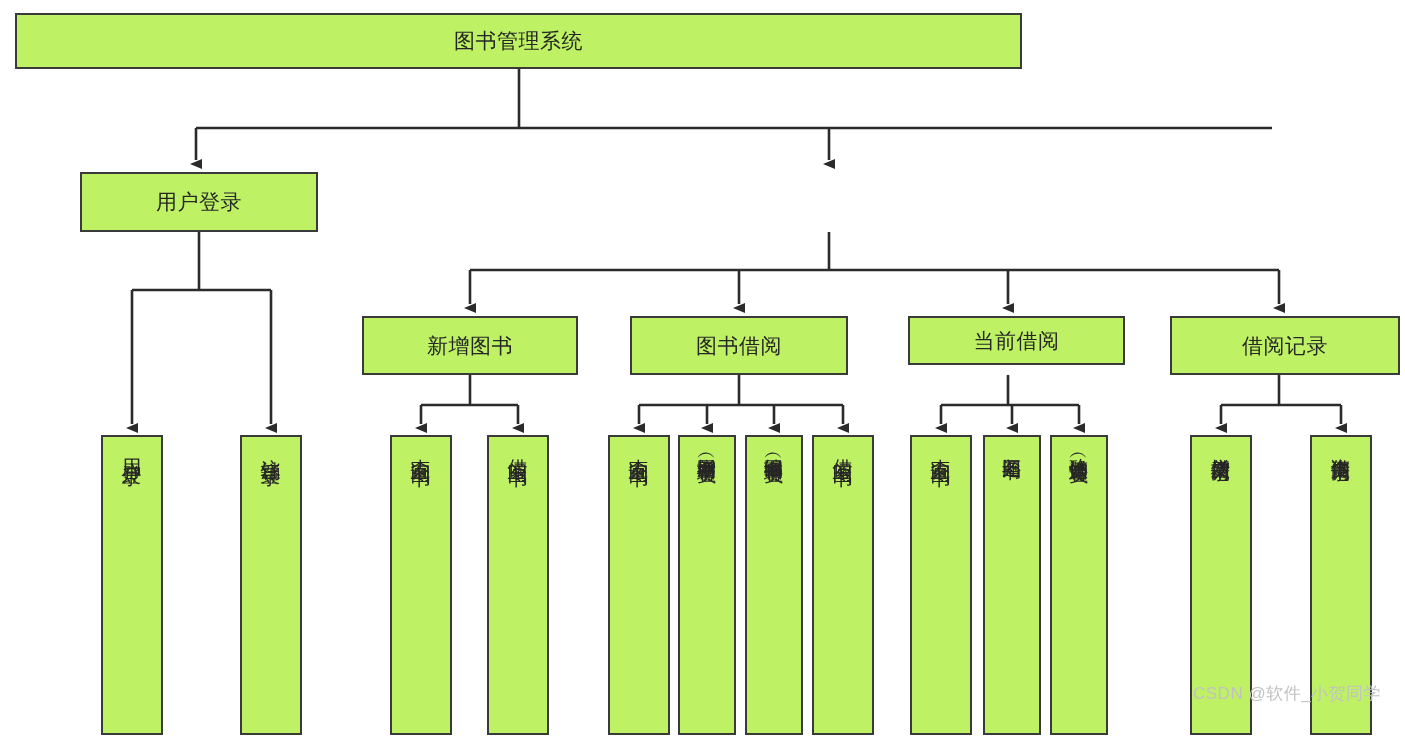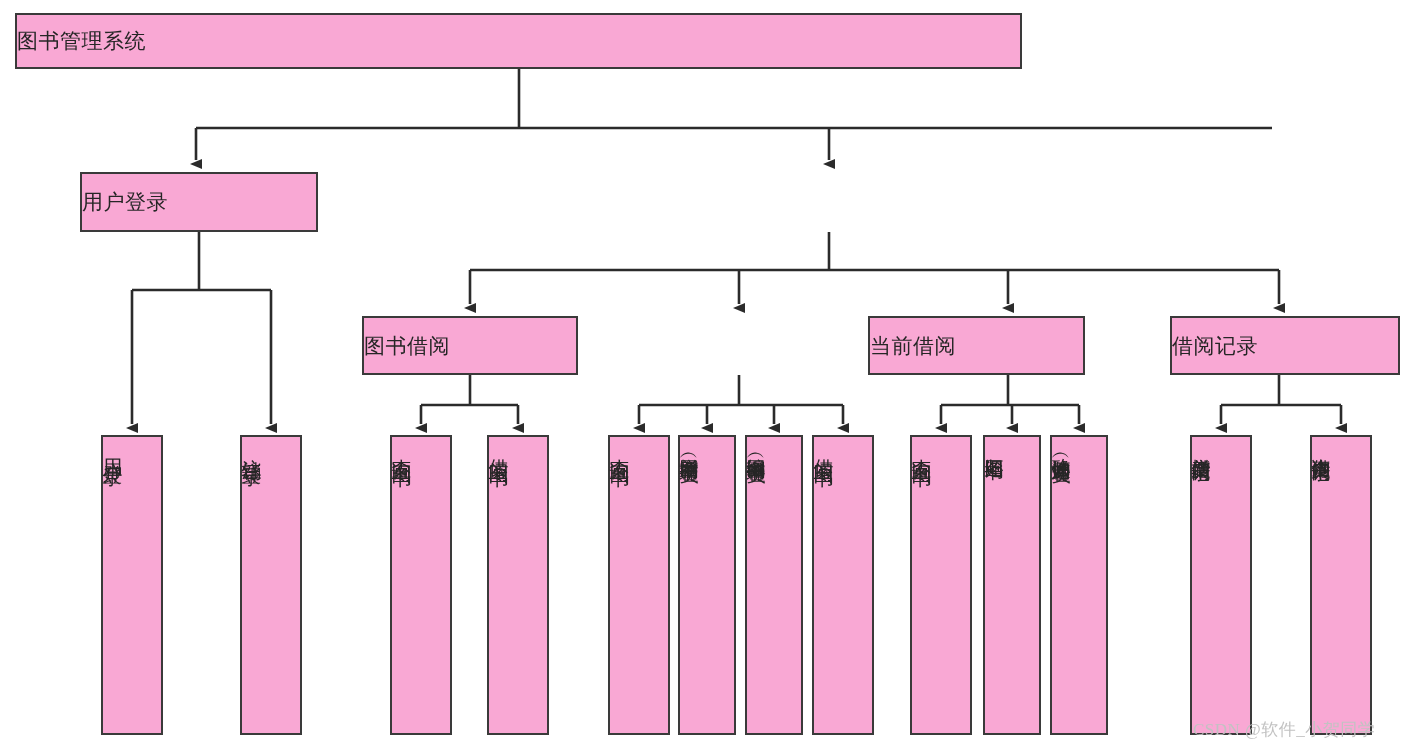--- a/index.html
+++ b/index.html
@@ -22,24 +22,24 @@
     left: 0;
     top: 0;
     width: 1405px;
     height: 747px;
     pointer-events: none;
   }
   .node {
     position: absolute;
     box-sizing: border-box;
     border: 2px solid #3a3a3a;
-    background: #f9a8d4;
+    background: #bef264;
     display: flex;
     align-items: center;
-    justify-content: flex-start;
+    justify-content: center;
     color: #262626;
     z-index: 2;
   }
   .node .cap {
     display: block;
     line-height: 1.12;
     text-align: center;
     white-space: nowrap;
   }
   .node.horiz .cap {
@@ -132,23 +132,26 @@
 
   <div class="node root horiz" style="left:15px; top:13px; width:1007px; height:56px;">
     <span class="cap">图书管理系统</span>
   </div>
 
   <div class="node horiz" style="left:80px; top:172px; width:238px; height:60px;">
     <span class="cap">用户登录</span>
   </div>
 
   <div class="node horiz" style="left:362px; top:316px; width:216px; height:59px;">
+    <span class="cap">新增图书</span>
+  </div>
+  <div class="node horiz" style="left:630px; top:316px; width:218px; height:59px;">
     <span class="cap">图书借阅</span>
   </div>
-  <div class="node horiz" style="left:868px; top:316px; width:217px; height:59px;">
+  <div class="node horiz" style="left:908px; top:316px; width:217px; height:49px;">
     <span class="cap">当前借阅</span>
   </div>
   <div class="node horiz" style="left:1170px; top:316px; width:230px; height:59px;">
     <span class="cap">借阅记录</span>
   </div>
 
   <div class="node vert" style="left:101px; top:435px; width:62px; height:300px;">
     <span class="cap">用户登录</span>
   </div>
   <div class="node vert" style="left:240px; top:435px; width:62px; height:300px;">
@@ -185,15 +188,15 @@
     <span class="cap">确认归还（管理员）</span>
   </div>
 
   <div class="node vert tight" style="left:1190px; top:435px; width:62px; height:300px;">
     <span class="cap">新增借阅记录</span>
   </div>
   <div class="node vert tight" style="left:1310px; top:435px; width:62px; height:300px;">
     <span class="cap">查询借阅记录</span>
   </div>
 
-  <div class="watermark" style="left:1193px; top:718px;font-family:Liberation Serif, serif;">CSDN @软件_小贺同学</div>
+  <div class="watermark" style="left:1193px; top:682px;">CSDN @软件_小贺同学</div>
 
 </div>
 
 </body></html>

